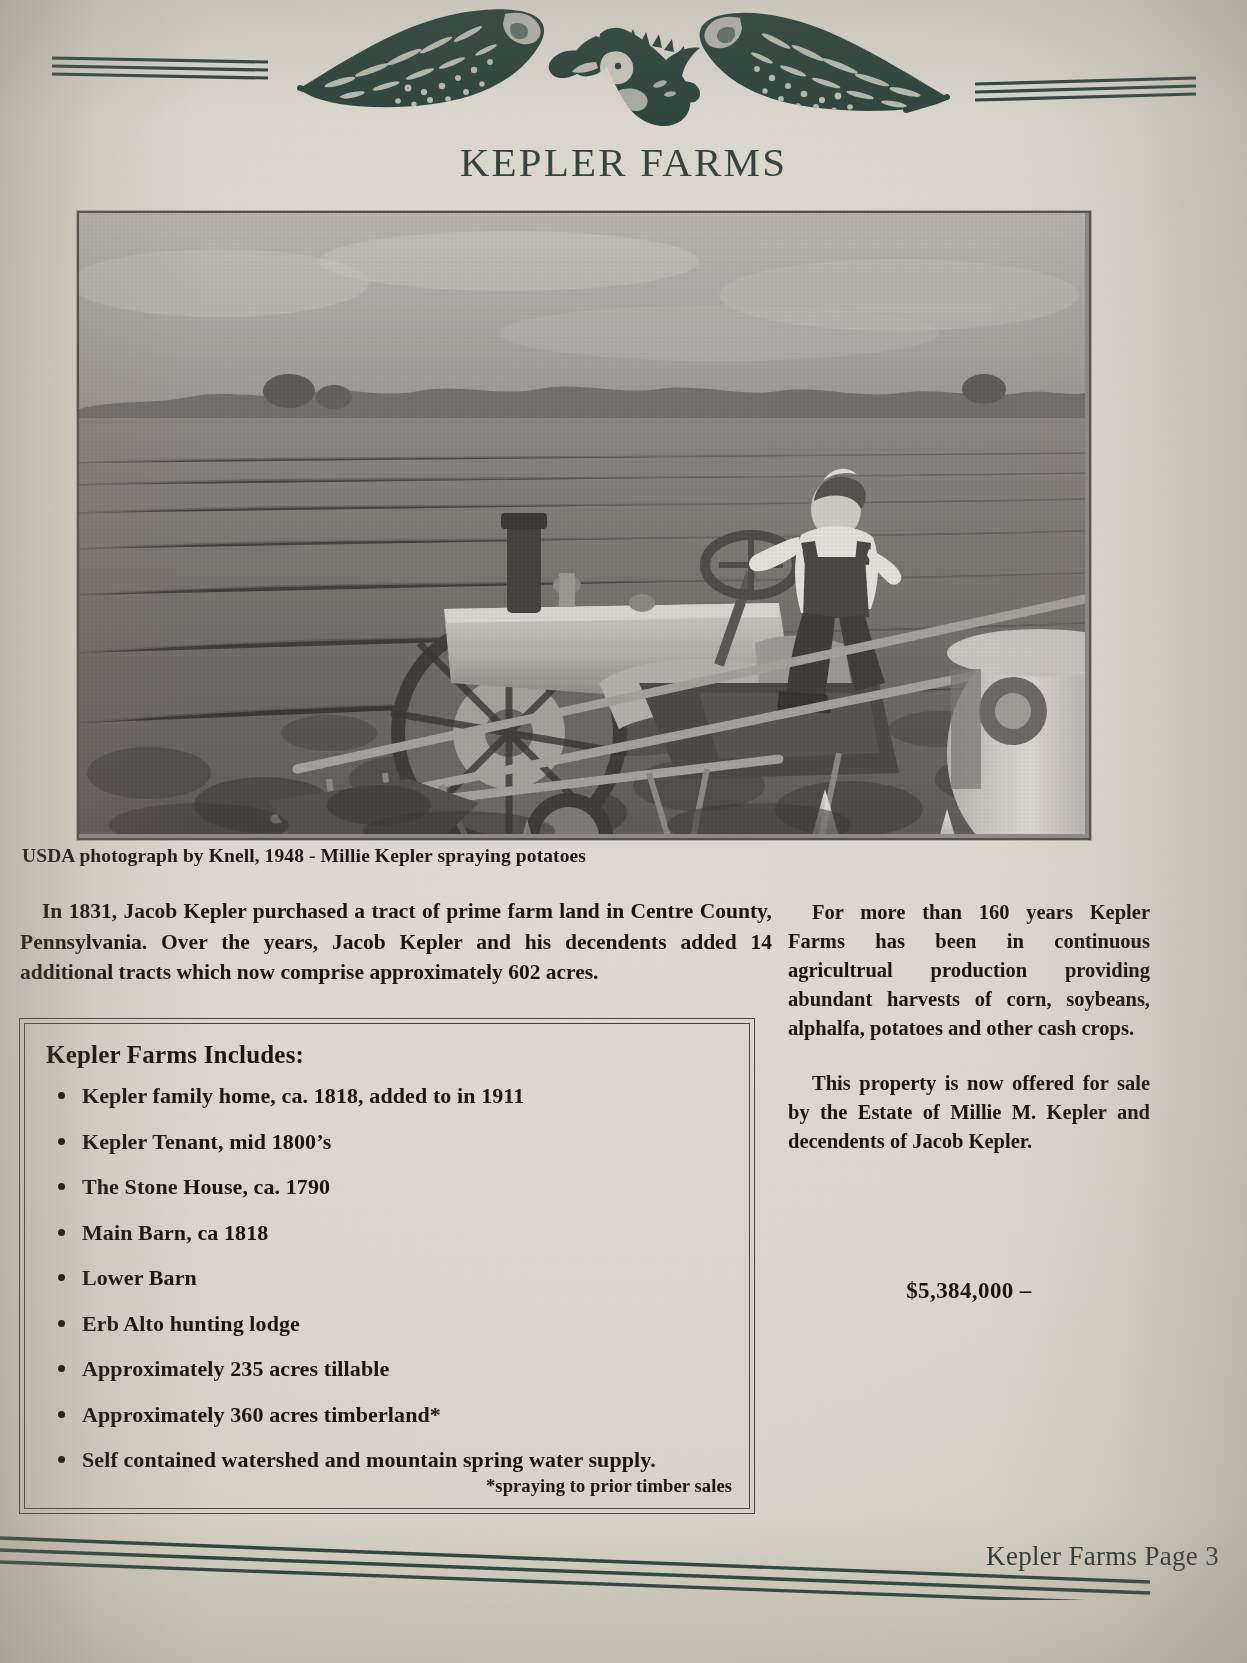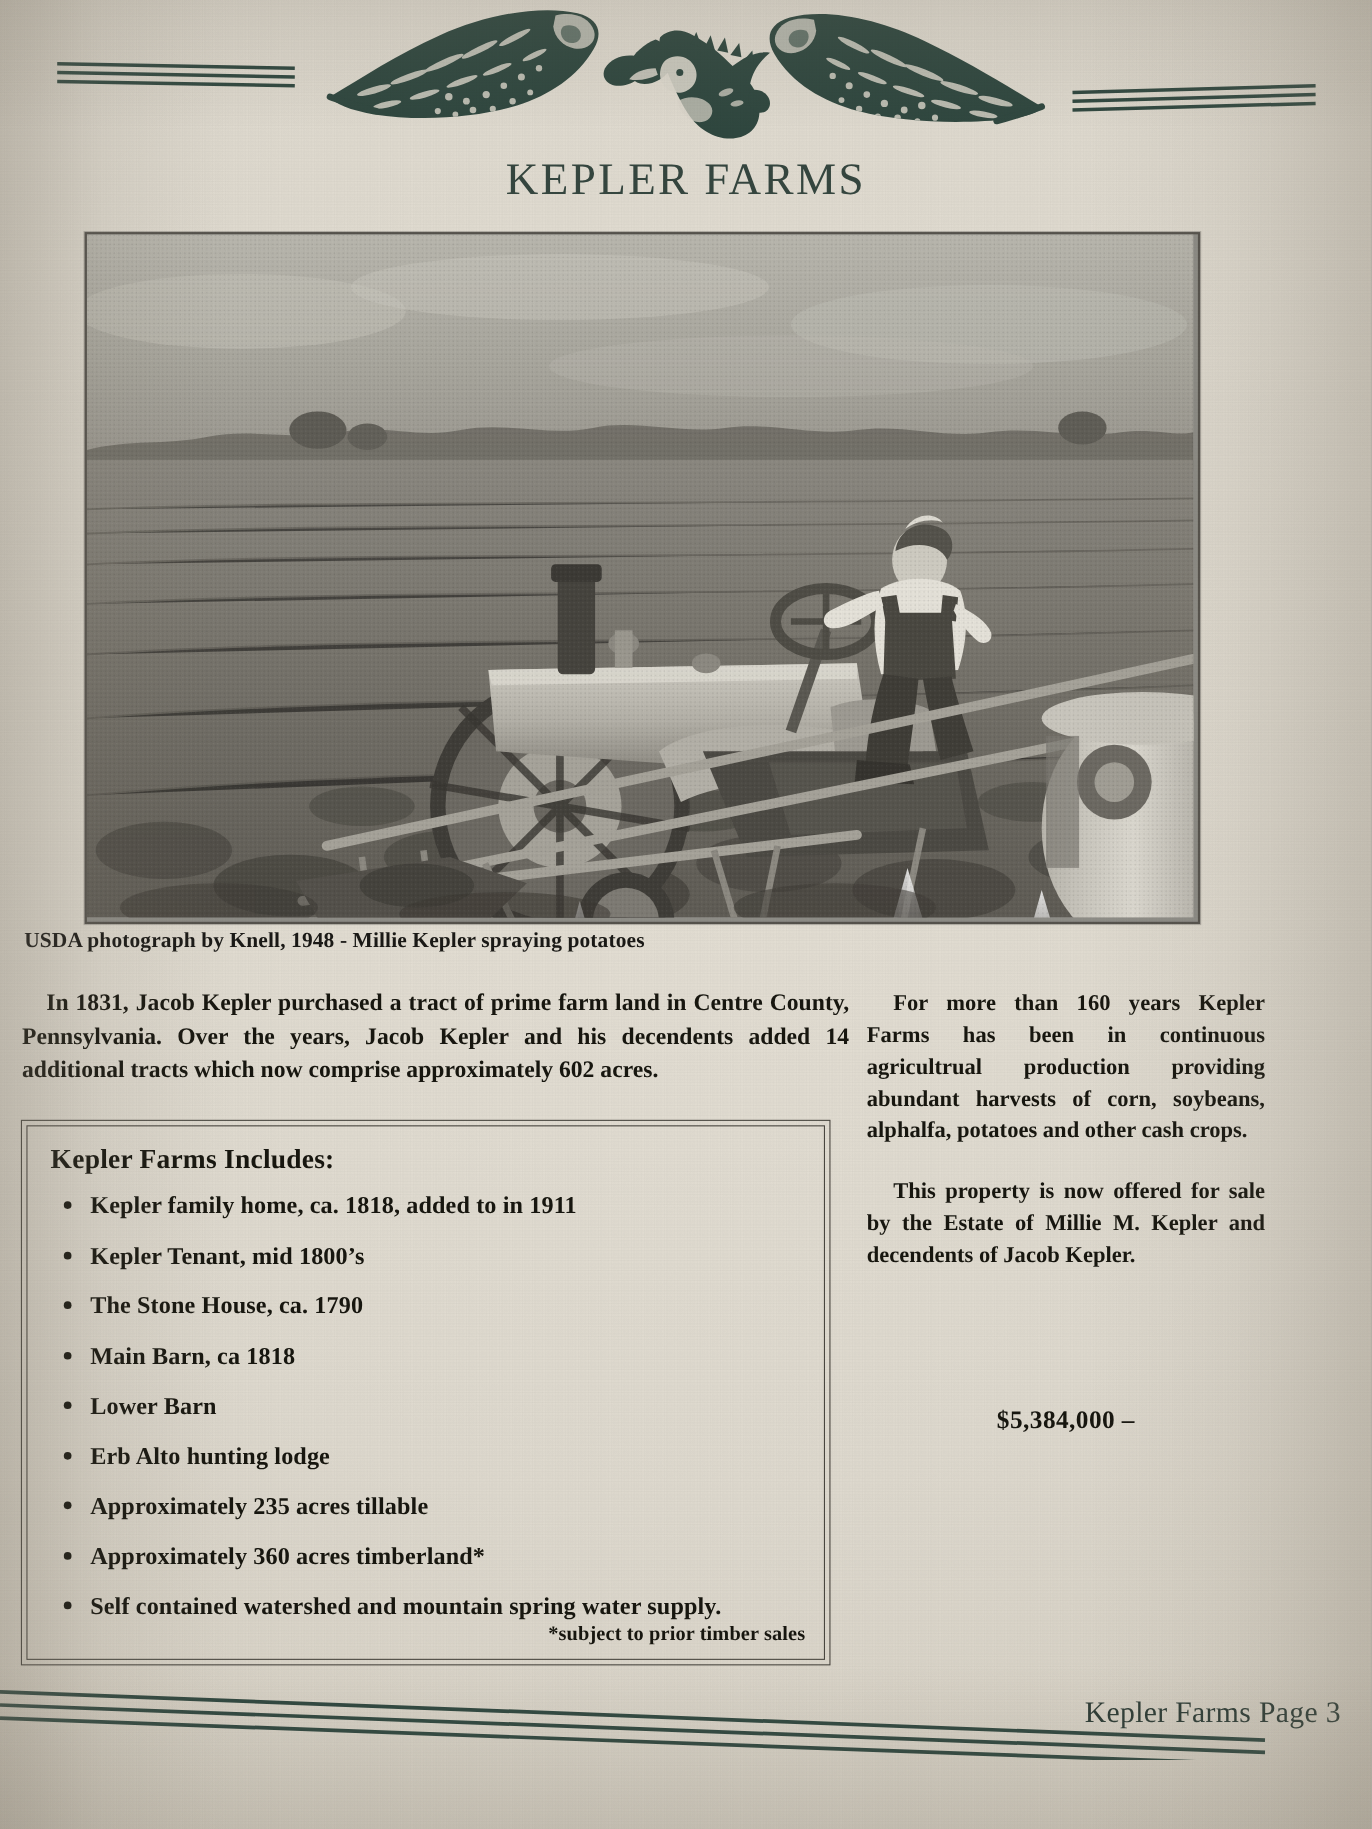--- a/index.html
+++ b/index.html
@@ -563,21 +563,21 @@
           <li><span class="dot"></span><span>Kepler Tenant, mid 1800’s</span></li>
           <li><span class="dot"></span><span>The Stone House, ca. 1790</span></li>
           <li><span class="dot"></span><span>Main Barn, ca 1818</span></li>
           <li><span class="dot"></span><span>Lower Barn</span></li>
           <li><span class="dot"></span><span>Erb Alto hunting lodge</span></li>
           <li><span class="dot"></span><span>Approximately 235 acres tillable</span></li>
           <li><span class="dot"></span><span>Approximately 360 acres timberland*</span></li>
           <li><span class="dot"></span><span>Self contained  watershed and mountain spring water supply.</span></li>
         </ul>
       </div>
-      <div class="footnote">*subject to prior timber sales</div>
+      <div class="footnote">*spraying to prior timber sales</div>
     </div>
 
     <div class="footer-rules">
       <svg width="1247" height="70" viewBox="0 0 1247 70" xmlns="http://www.w3.org/2000/svg">
         <line x1="0" y1="8" x2="1150" y2="52" stroke="#2f473f" stroke-width="3.4"></line>
         <line x1="0" y1="20" x2="1150" y2="63" stroke="#2f473f" stroke-width="3.4"></line>
         <line x1="0" y1="32" x2="1150" y2="74" stroke="#2f473f" stroke-width="3.4"></line>
       </svg>
     </div>
     <div class="footer-page">Kepler Farms Page 3</div>

